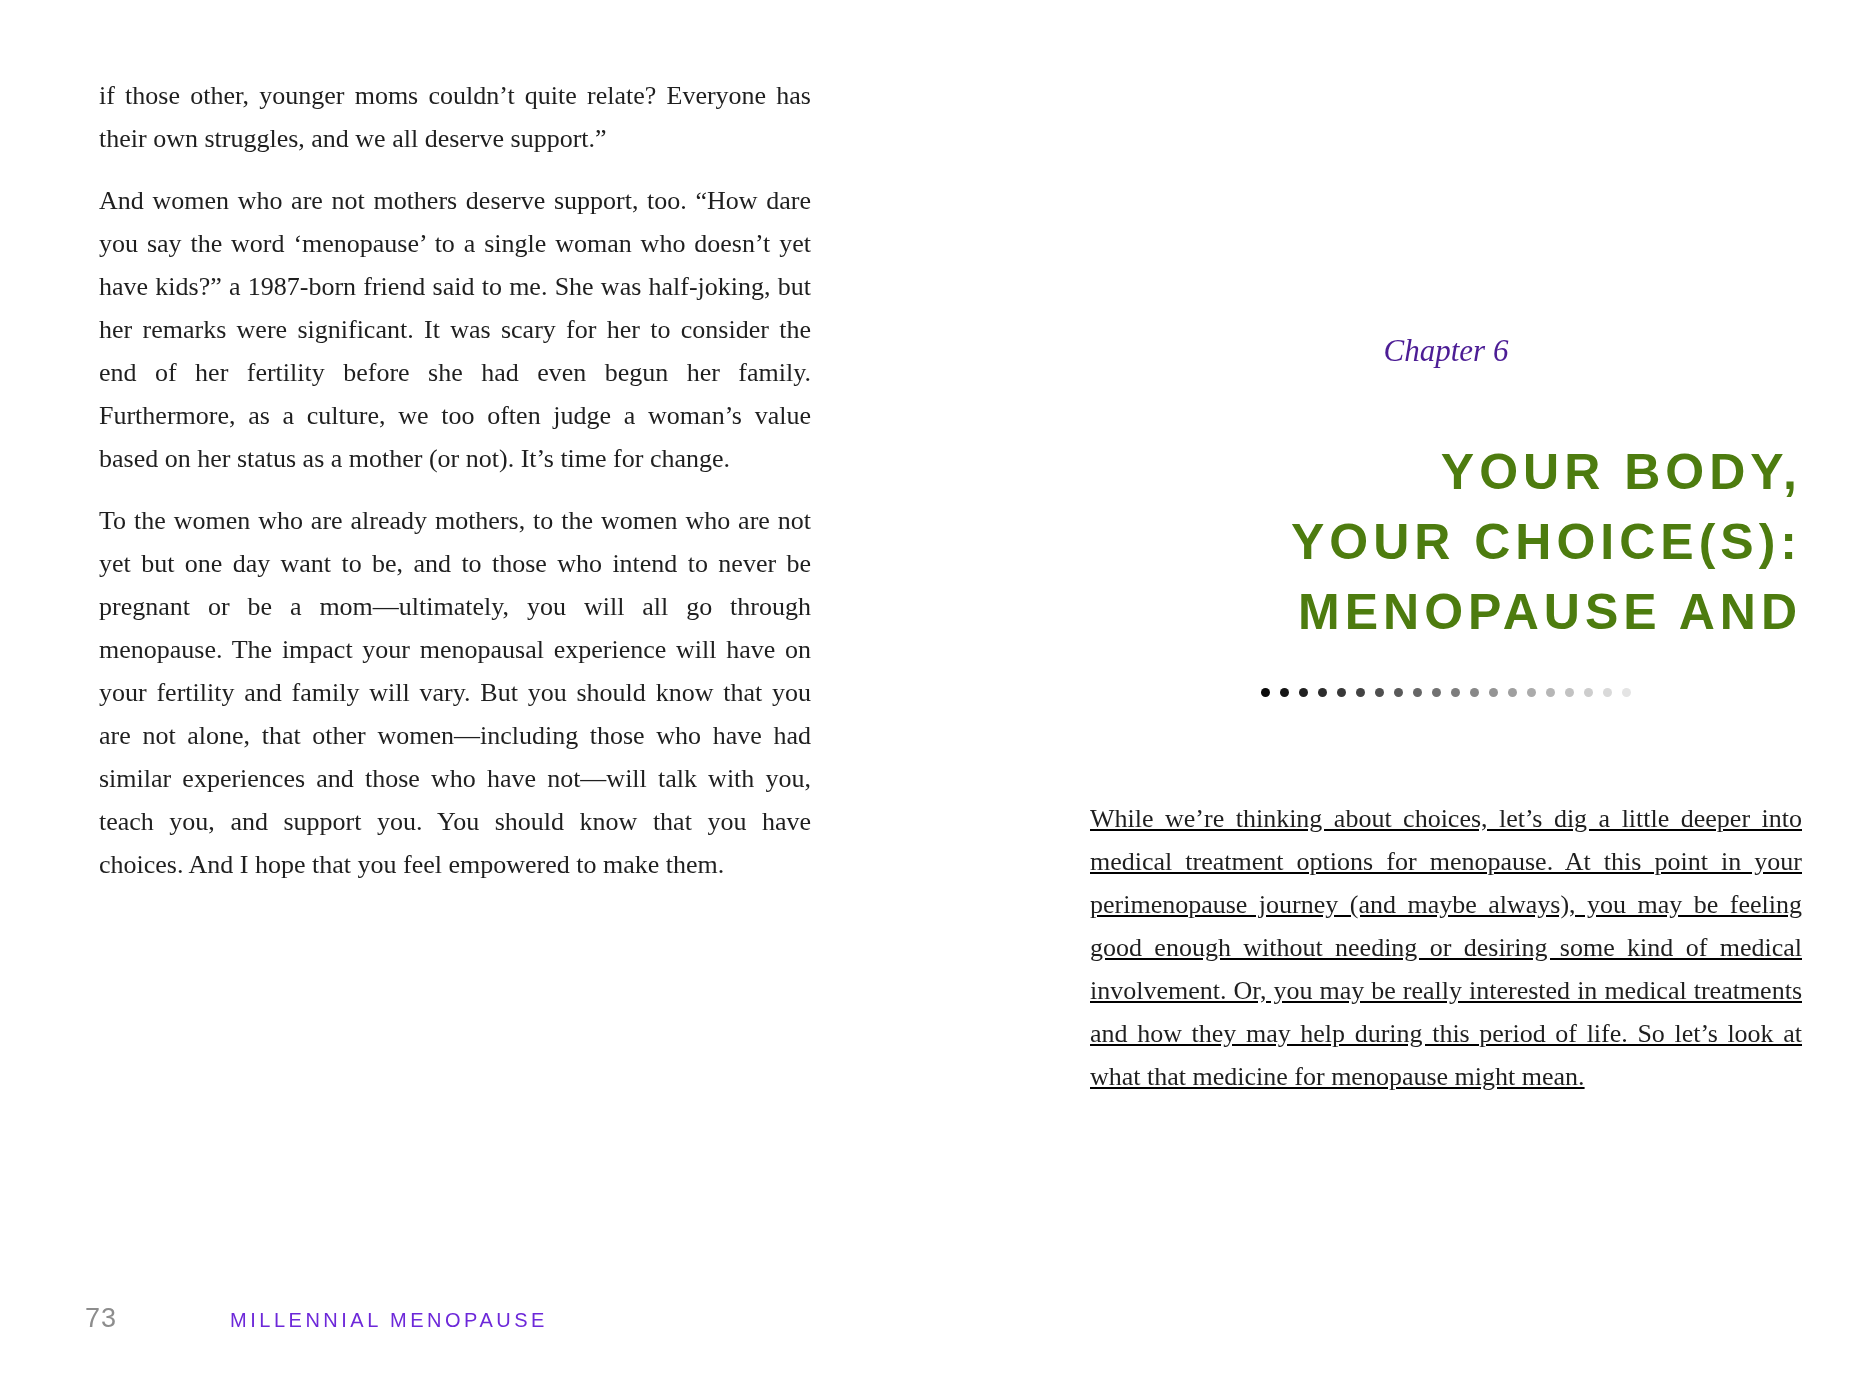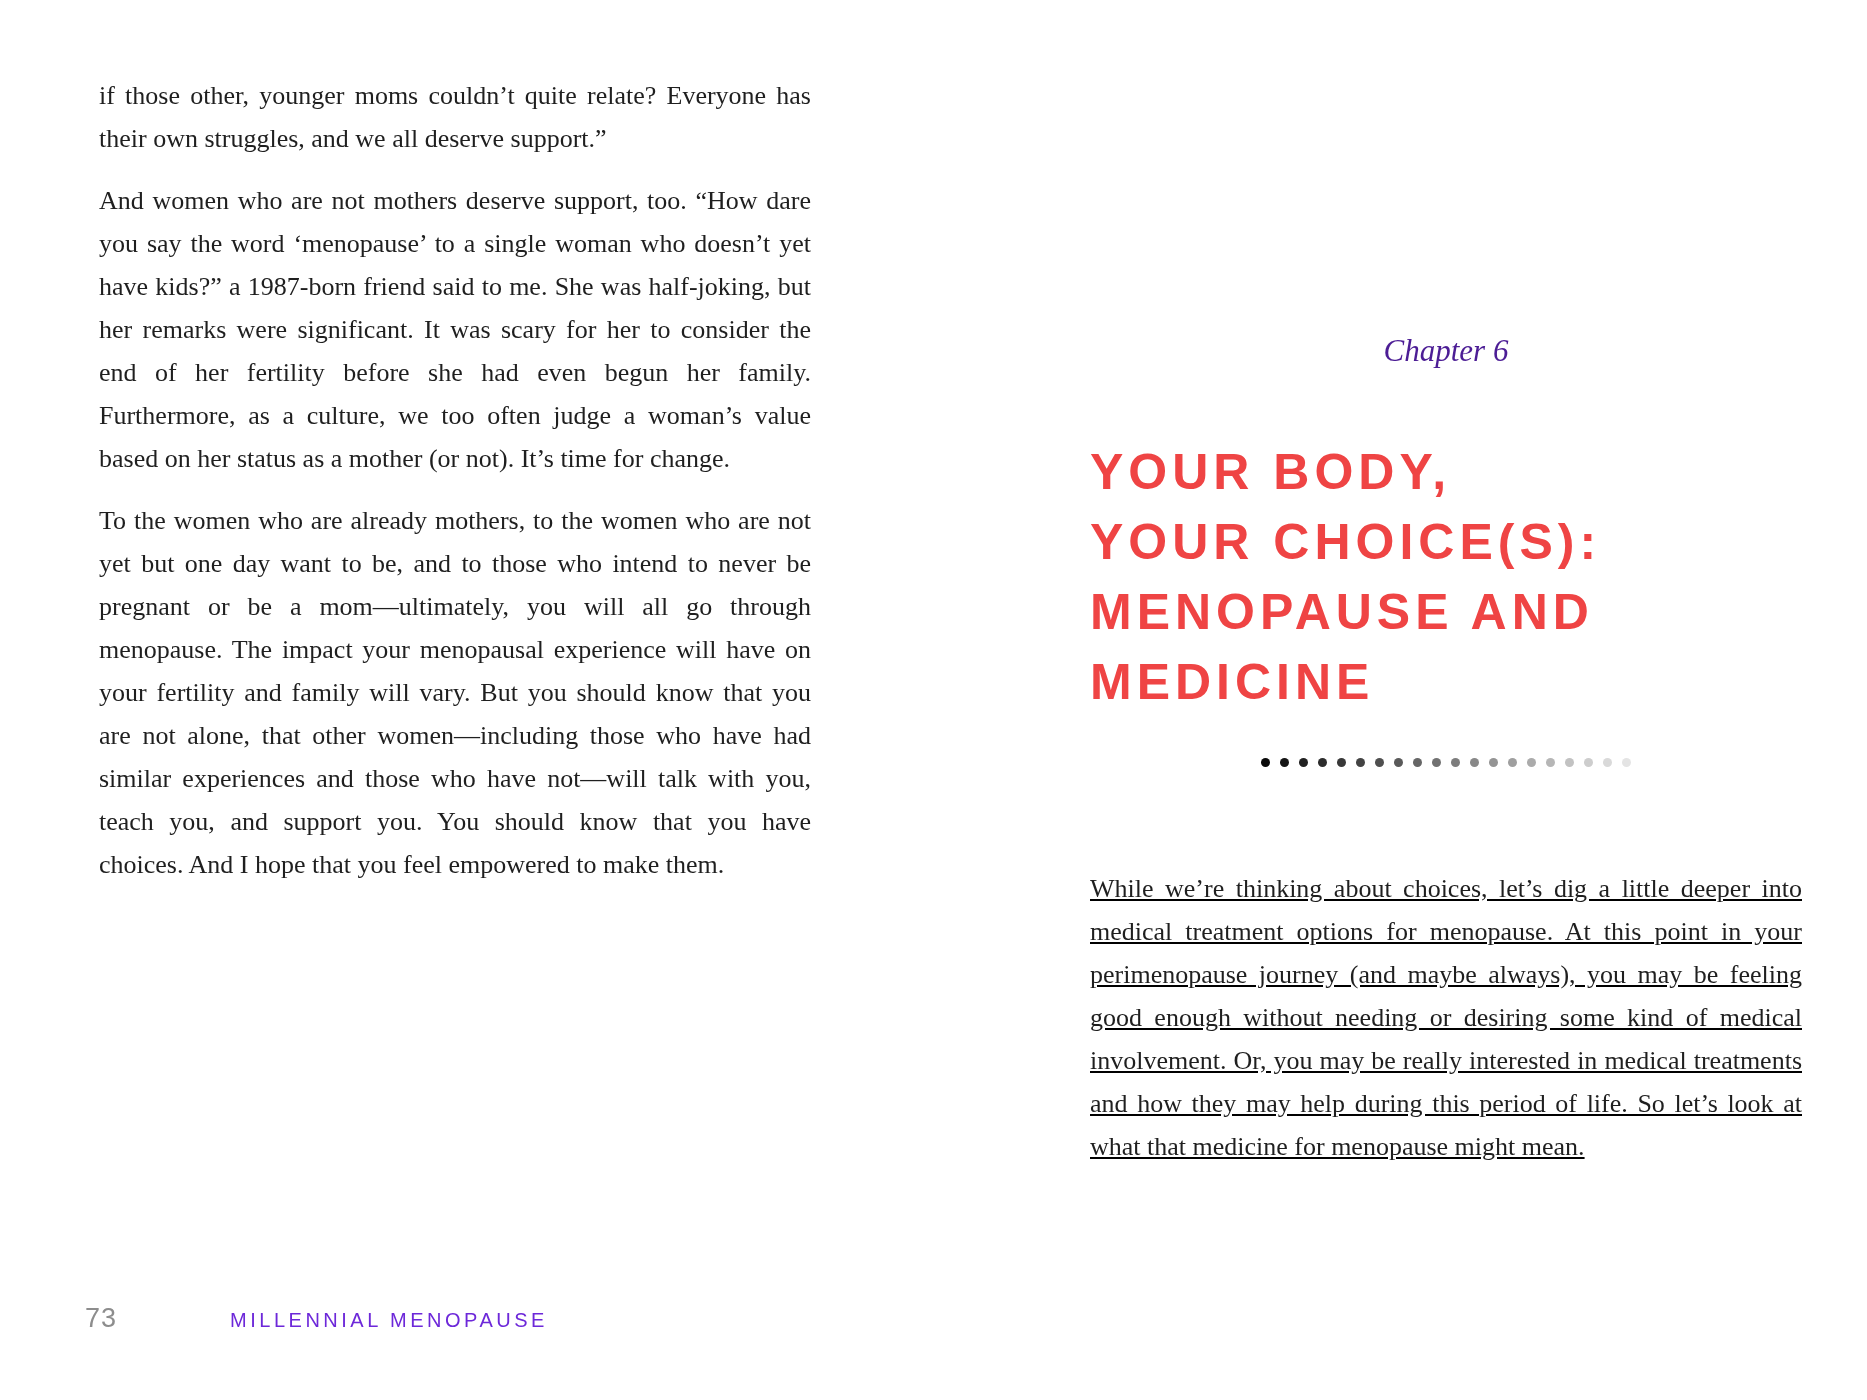--- a/index.html
+++ b/index.html
@@ -41,27 +41,27 @@
   }
   .chapter-label {
     margin-top: 333px;
     text-align: center;
     font-style: italic;
     font-size: 31px;
     color: #4c1d95;
   }
   .chapter-title {
     margin-top: 68px;
-    text-align: left;
+    text-align: right;
     font-family: "Liberation Sans", sans-serif;
     font-weight: 700;
     font-size: 50px;
     line-height: 70px;
     letter-spacing: 5px;
-    color: #ef4444;
+    color: #4d7c0f;
   }
   .divider-dots {
     margin-top: 40px;
     display: flex;
     justify-content: center;
     align-items: center;
     gap: 10px;
     height: 10px;
   }
   .dot {
@@ -119,21 +119,20 @@
     <p class="body-para">To the women who are already mothers, to the women who are not yet but one day want to be, and to those who intend to never be pregnant or be a mom—ultimately, you will all go through menopause. The impact your menopausal experience will have on your fertility and family will vary. But you should know that you are not alone, that other women—including those who have had similar experiences and those who have not—will talk with you, teach you, and support you. You should know that you have choices. And I hope that you feel empowered to make them.</p>
   </div>
 
   <div class="right-col">
     <div class="chapter-label">Chapter 6</div>
 
     <div class="chapter-title">
       <div>YOUR BODY,</div>
       <div>YOUR CHOICE(S):</div>
       <div>MENOPAUSE AND</div>
-      <div>MEDICINE</div>
     </div>
 
     <div class="divider-dots">
         <span class="dot" style="background: rgb(10, 10, 10);"></span>
         <span class="dot" style="background: rgb(21, 21, 21);"></span>
         <span class="dot" style="background: rgb(33, 33, 33);"></span>
         <span class="dot" style="background: rgb(44, 44, 44);"></span>
         <span class="dot" style="background: rgb(56, 56, 56);"></span>
         <span class="dot" style="background: rgb(67, 67, 67);"></span>
         <span class="dot" style="background: rgb(79, 79, 79);"></span>

